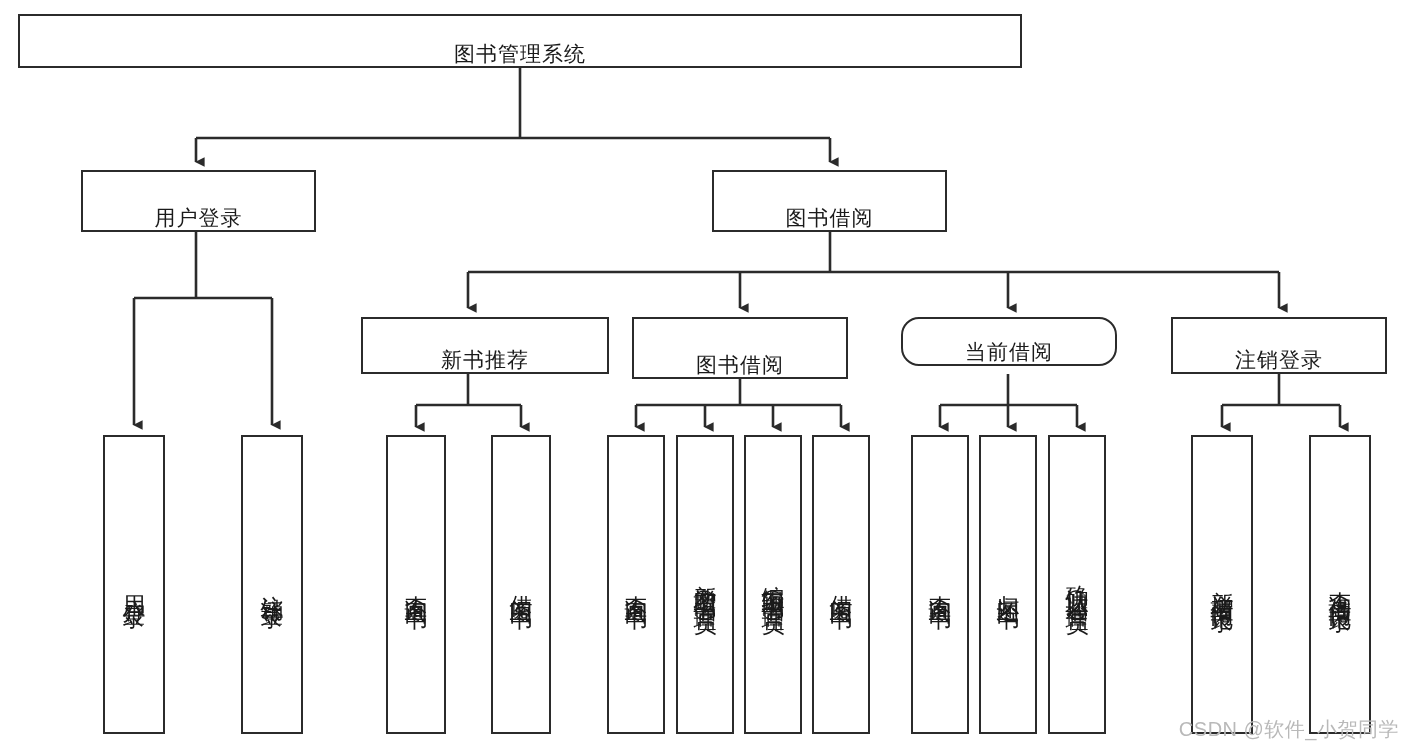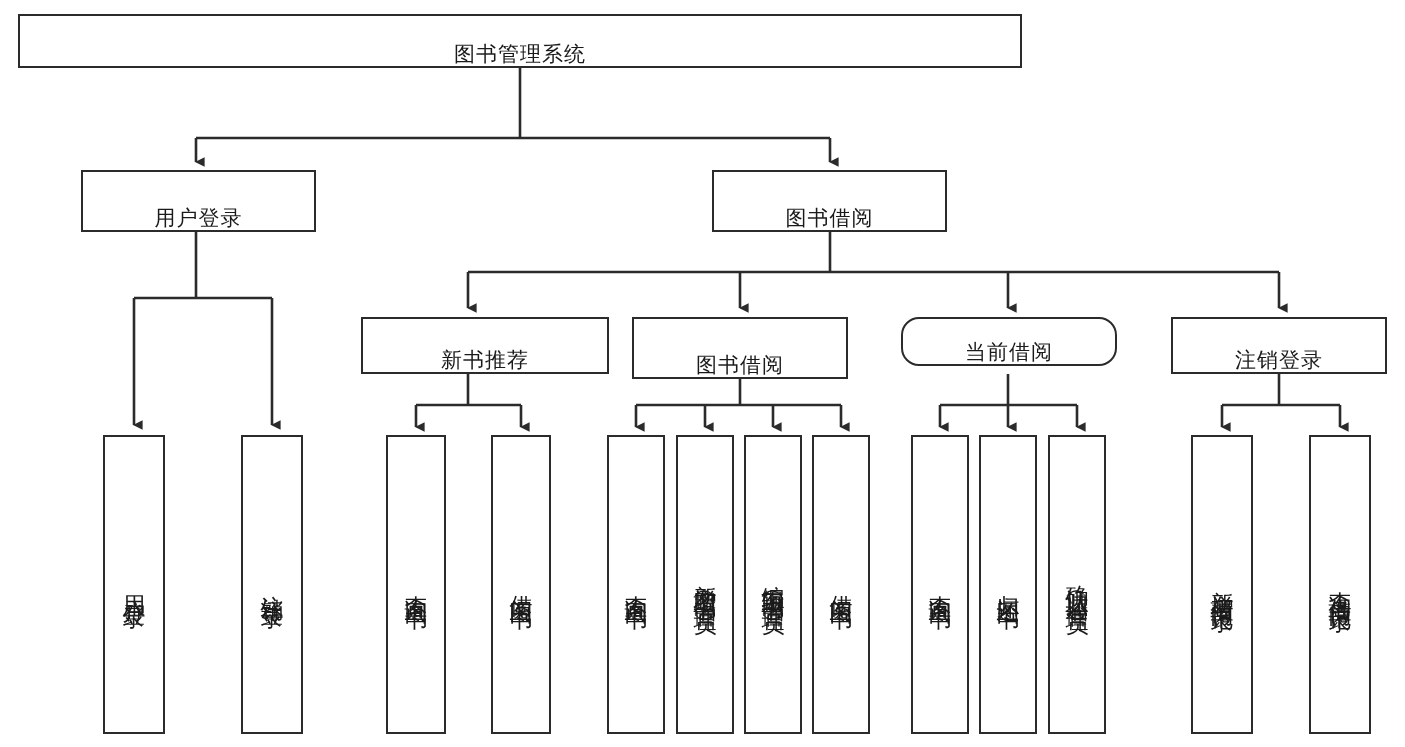--- a/index.html
+++ b/index.html
@@ -133,13 +133,14 @@
     <span class="lbl">确认归还（管理员）</span>
   </div>
 
   <div class="node v-node" style="left:1191px;top:435px;width:62px;height:299px;">
     <span class="lbl">新增借阅记录</span>
   </div>
   <div class="node v-node" style="left:1309px;top:435px;width:62px;height:299px;">
     <span class="lbl">查询借阅记录</span>
   </div>
 
+  <div class="wm">CSDN @软件_小贺同学</div>
 </div>
 
 </body></html>

